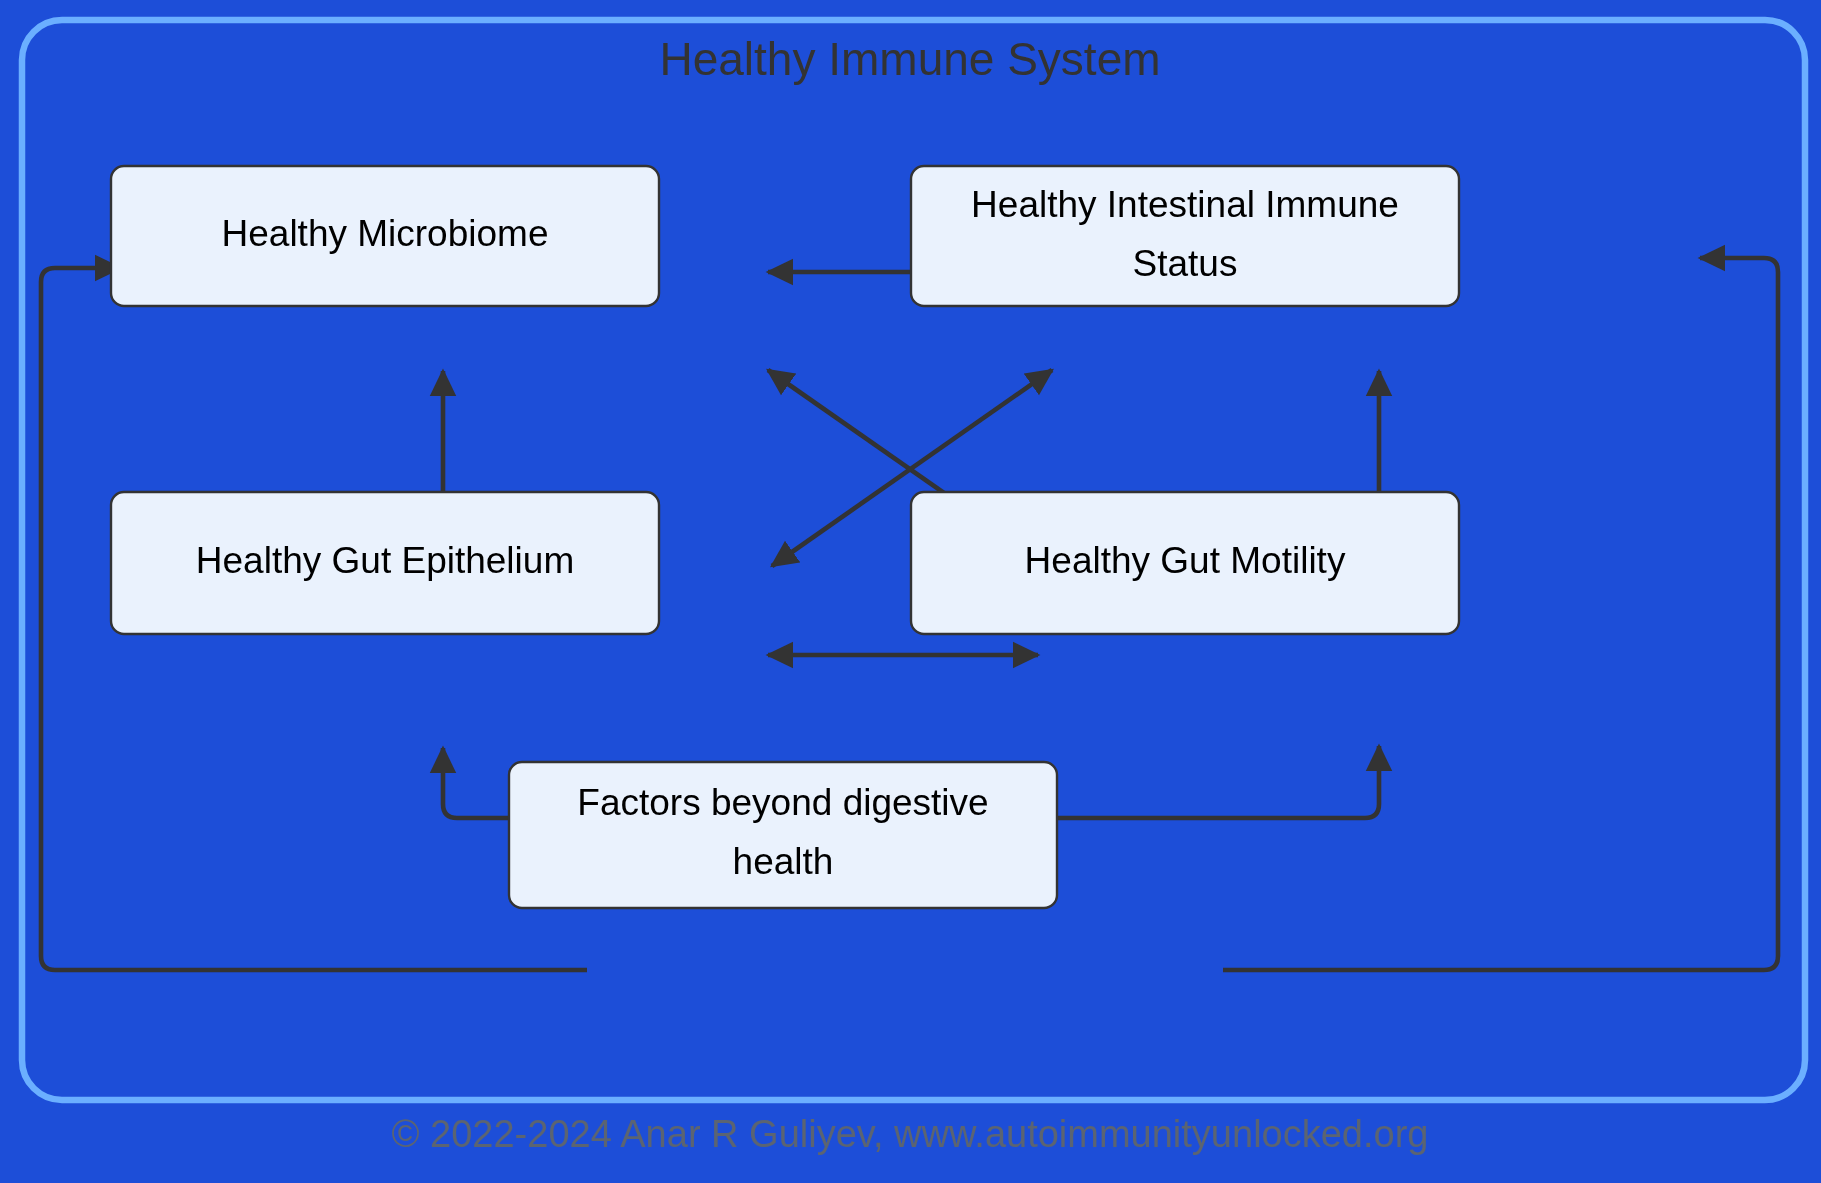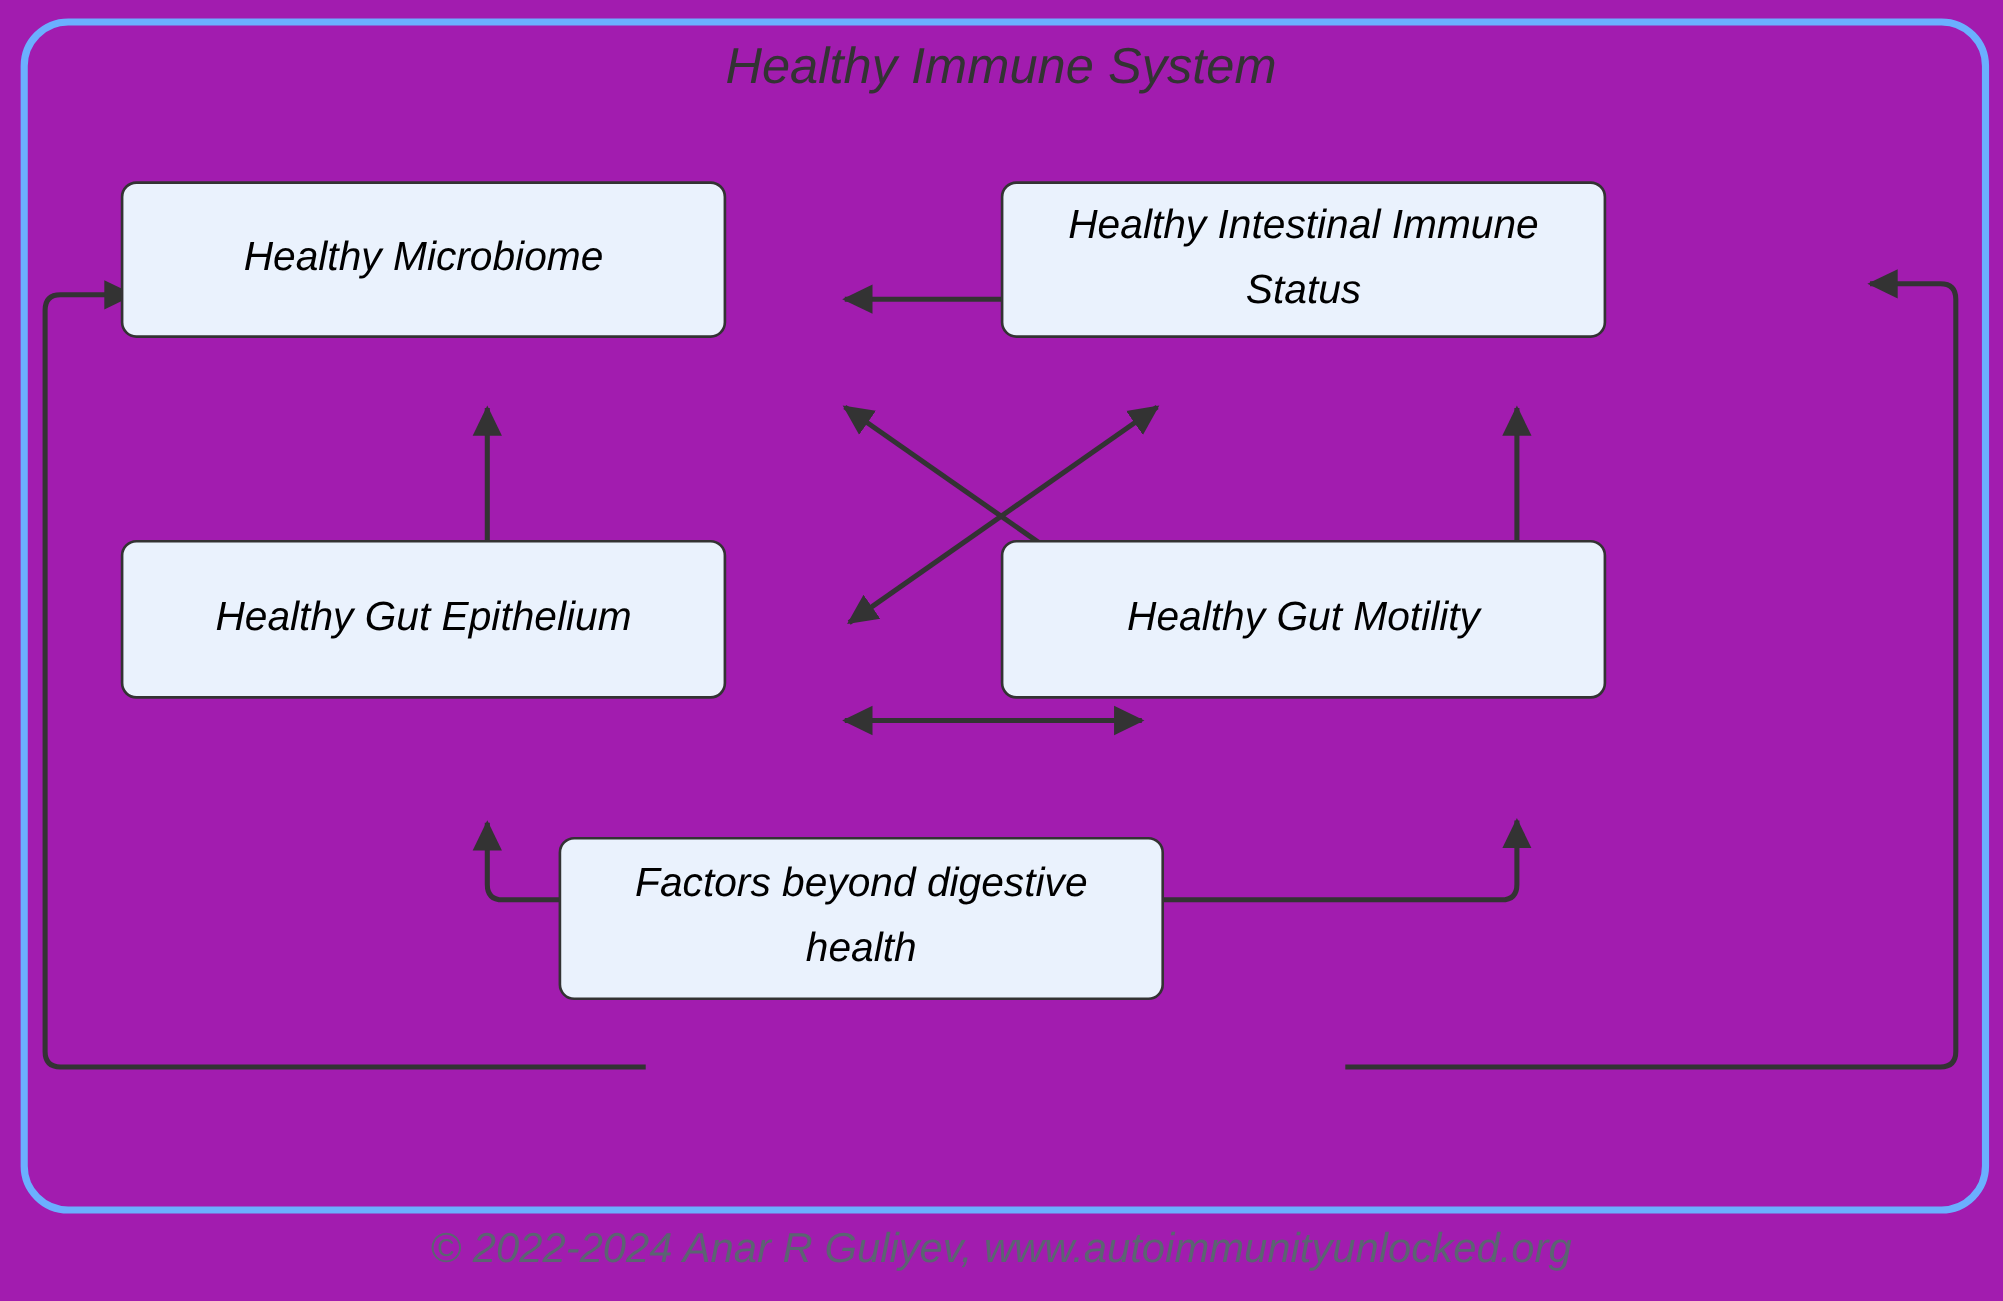--- a/index.html
+++ b/index.html
@@ -8,22 +8,21 @@
     background: #ffffff;
   }
   body {
     font-family: "Liberation Sans", sans-serif;
   }
   #stage {
     position: relative;
     width: 1821px;
     height: 1183px;
     overflow: hidden;
-    background: #a21caf;
-    font-style: italic;
+    background: #1d4ed8;
   }
   #diagram-svg {
     position: absolute;
     left: 0;
     top: 0;
     width: 1821px;
     height: 1183px;
   }
   .node-rect {
     fill: #eaf2fd;

